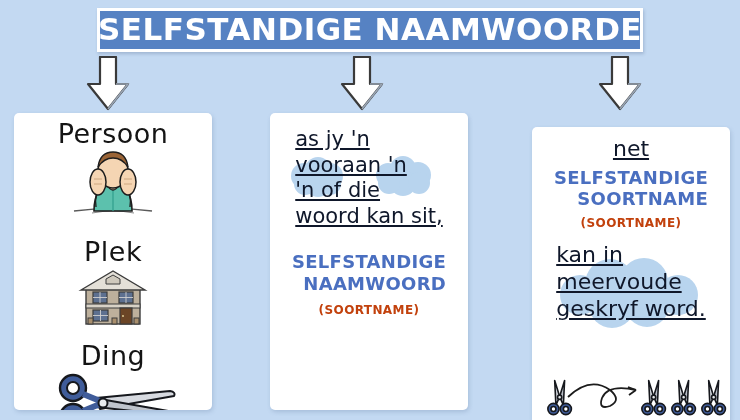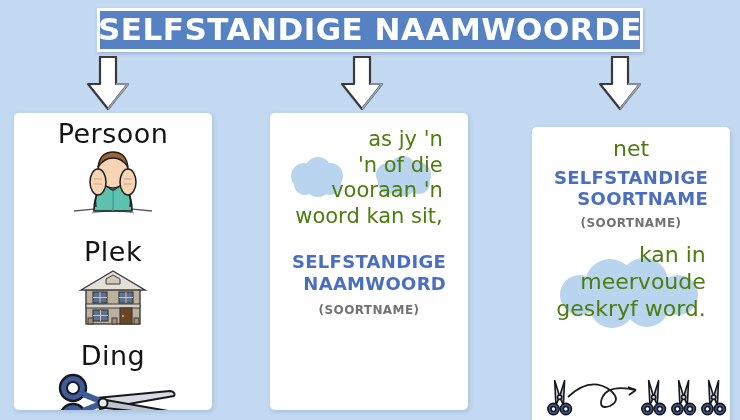--- a/index.html
+++ b/index.html
@@ -79,42 +79,43 @@
     font-family: "DejaVu Sans", sans-serif;
     font-size: 27px;
     color: #141414;
     letter-spacing: 0.5px;
     line-height: 1.1;
   }
   .pic { display: block; }
 
   
   .sent {
-    text-align: right;
-    font-family: "DejaVu Sans", sans-serif;
-    color: #4d7c0f;
+    text-align: left;
+    font-family: "DejaVu Sans", sans-serif;
+    color: #0f172a;
     font-size: 21px;
     line-height: 1.22;
     position: relative;
     z-index: 2;
+    text-decoration: underline;
   }
   .sent-line { position: relative; white-space: nowrap; }
 
   .blue-big {
     font-family: "DejaVu Sans", sans-serif;
     color: #4a6fc0;
     font-weight: bold;
     font-size: 18px;
     letter-spacing: 0.3px;
     text-align: right;
     line-height: 1.18;
   }
   .blue-small {
     font-family: "DejaVu Sans", sans-serif;
-    color: #737373;
+    color: #c2410c;
     font-weight: bold;
     font-size: 12px;
     letter-spacing: 0.4px;
     text-align: center;
   }
 
   .c2-wrap, .c3-wrap {
     height: 100%;
     box-sizing: border-box;
     display: flex;
@@ -256,22 +257,22 @@
           <circle cx="133" cy="56" r="13"></circle>
         <circle cx="148" cy="62" r="13"></circle>
           <circle cx="133" cy="70" r="13"></circle>
         <circle cx="119" cy="70" r="11"></circle>
           <circle cx="149" cy="70" r="11"></circle>
       </g>
     </svg>
 
     <div class="sent">
       <div class="sent-line">as  jy 'n</div>
+      <div class="sent-line">vooraan 'n</div>
       <div class="sent-line">'n  of  die</div>
-      <div class="sent-line">vooraan 'n</div>
       <div class="sent-line">woord kan sit,</div>
     </div>
 
     <div class="blue-big" style="margin-top:22px;">
       <div>SELFSTANDIGE</div>
       <div>NAAMWOORD</div>
     </div>
     <div class="blue-small" style="margin-top:9px;">(SOORTNAME)</div>
 
   </div>

